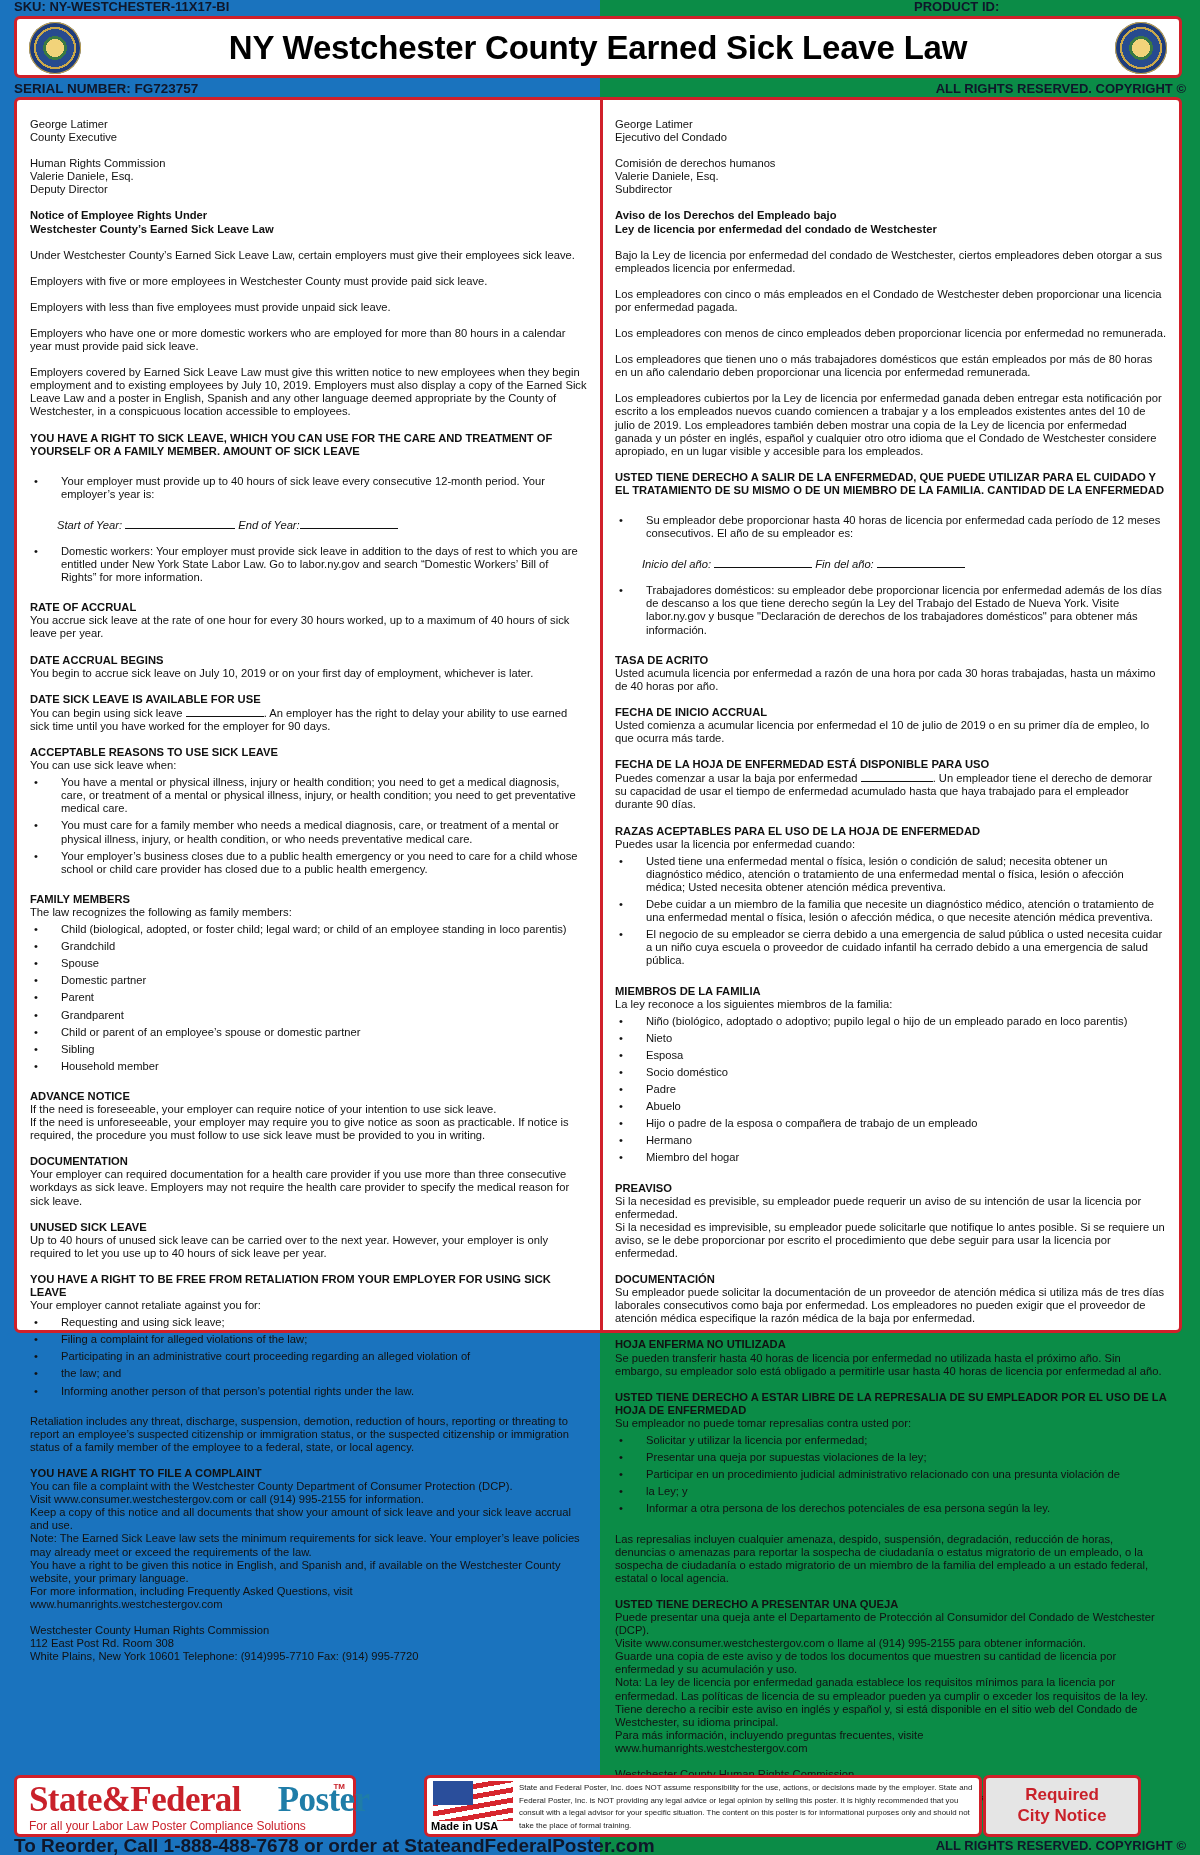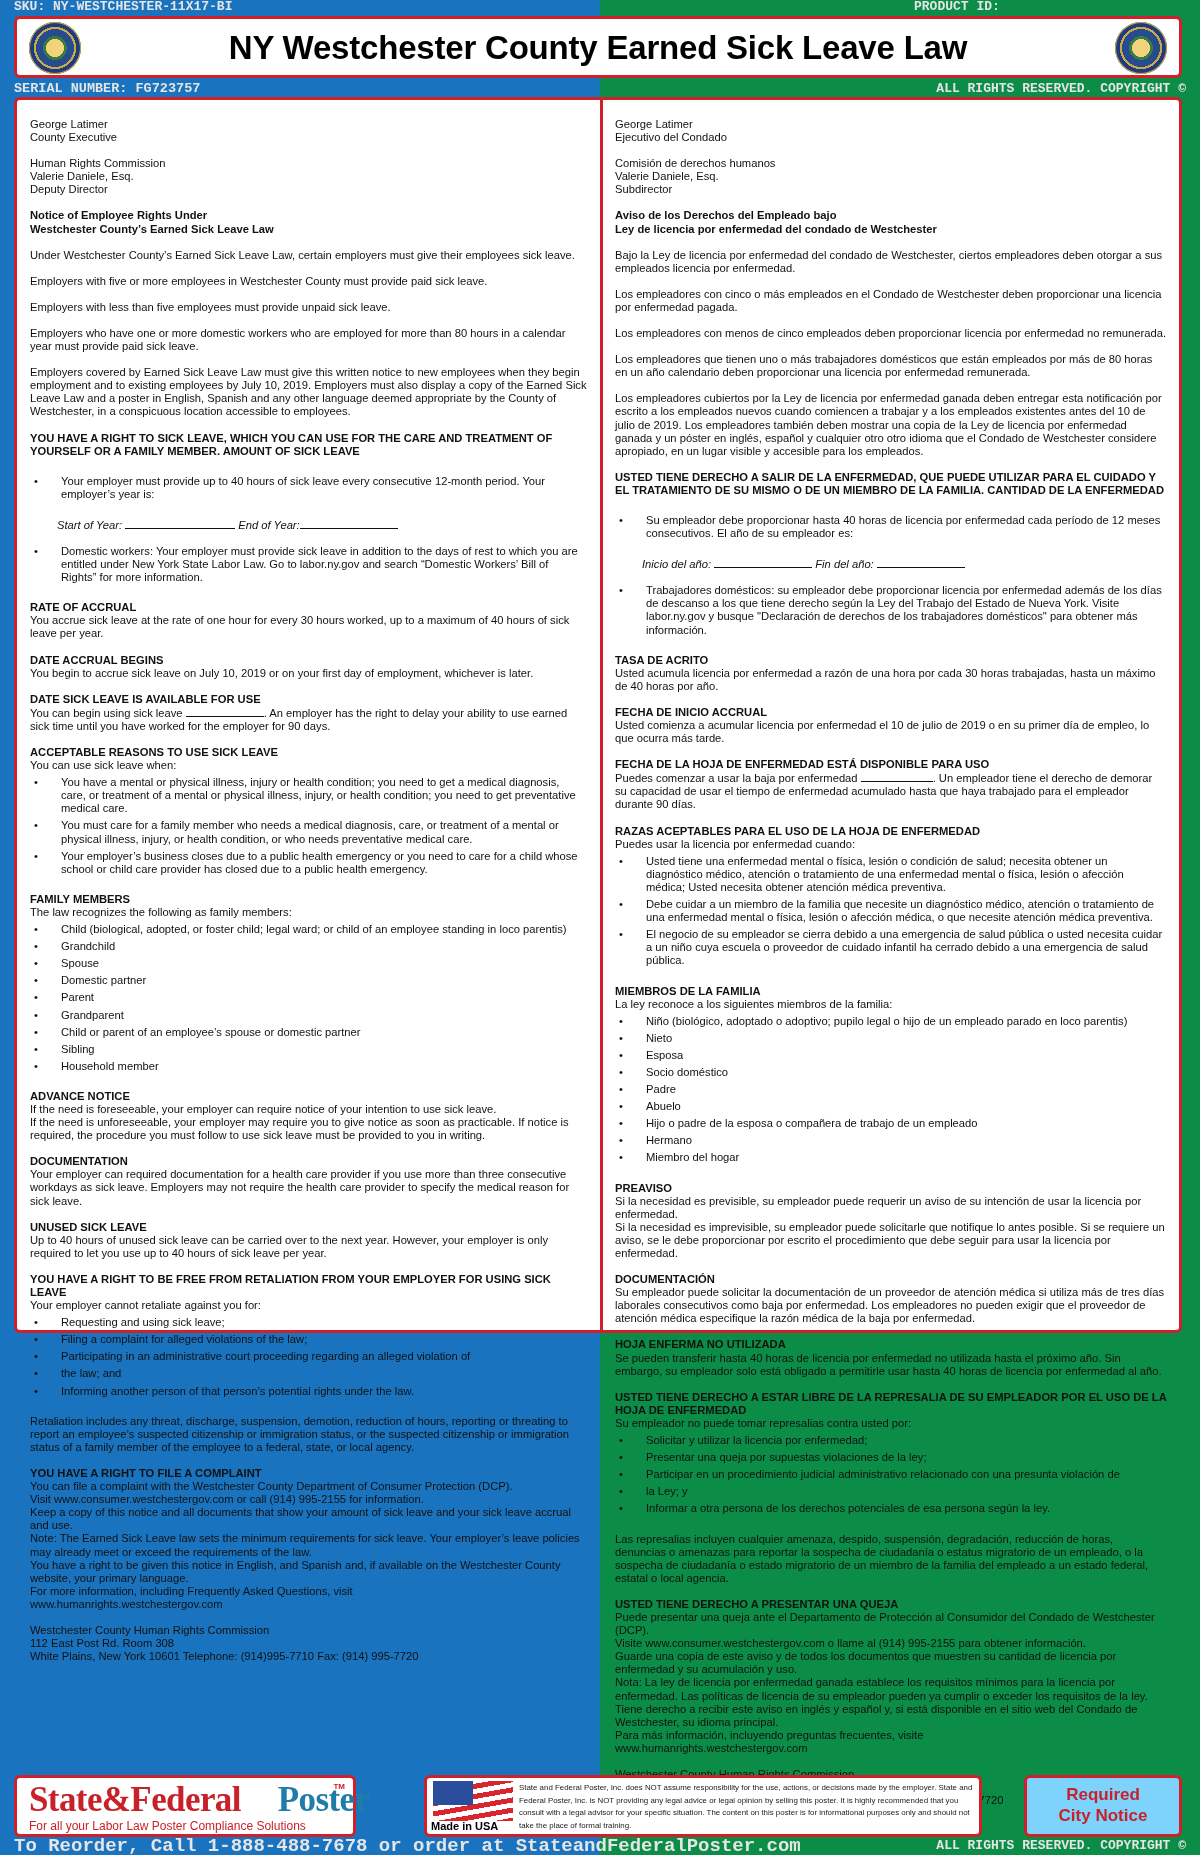--- a/index.html
+++ b/index.html
@@ -1,20 +1,20 @@
 <!DOCTYPE html>
 <html><head>
 <meta charset="utf-8">
 <style>
   html, body { margin:0; padding:0; }
   body { width:1200px; height:1855px; position:relative; overflow:hidden; font-family:"Liberation Sans", sans-serif; background:#1a73be; }
   .bg-left { position:absolute; left:0; top:0; width:600px; height:1855px; background:#1a73be; }
   .bg-right { position:absolute; left:600px; top:0; width:600px; height:1855px; background:#0b8c47; }
 
-  .strip { position:absolute; color:#e5e5e5; font-weight:bold; font-size:13px; line-height:14px;font-family:Liberation Mono, monospace; }
+  .strip { position:absolute; color:#0f172a; font-weight:bold; font-size:13px; line-height:14px; }
   .sku { left:14px; top:0; }
   .product-id { left:914px; top:0; }
   .serial { left:14px; top:82px; font-size:13.5px; }
   .rights-top { right:14px; top:82px; }
   .reorder { left:14px; top:1839px; font-size:19px; }
   .rights-bottom { right:14px; top:1839px; }
 
   .title-box { position:absolute; left:14px; top:16px; width:1168px; height:62px; background:#fff; border:3px solid #d0202a; border-radius:6px; box-sizing:border-box; }
   .title { position:absolute; left:0; right:0; top:10px; text-align:center; font-size:33px; font-weight:bold; color:#000; letter-spacing:-0.2px; }
   .seal { position:absolute; top:3px; width:52px; height:52px; border-radius:50%; background:radial-gradient(circle at 50% 50%, #f2d37a 0 9px, #3a7a43 9px 12px, #274b8f 12px 19px, #c9a74a 19px 21px, #1e3c7c 21px 26px); box-shadow:0 0 0 1px #c9a74a inset; }
@@ -41,21 +41,21 @@
   .logo-main .blue { color:#1f7da8;margin-left:37px; }
   .tm { position:absolute; right:8px; top:4px; font-size:8px; font-weight:bold; color:#c9212a; }
   .logo-sub { position:absolute; left:12px; top:41px; font-size:12px; color:#c9212a; white-space:nowrap; }
 
   .disclaimer-box { position:absolute; left:424px; top:1775px; width:558px; height:62px; background:#fff; border:3px solid #d0202a; border-radius:6px; box-sizing:border-box; }
   .flag { position:absolute; left:6px; top:3px; width:80px; height:40px; background:repeating-linear-gradient(170deg, #d7262e 0 5px, #fff 5px 10px); }
   .flag .canton { position:absolute; left:0; top:0; width:40px; height:24px; background:#2a4e9b; }
   .made-usa { position:absolute; left:4px; top:42px; font-size:11px; font-weight:bold; color:#000; }
   .disc-text { position:absolute; left:92px; top:4px; width:455px; font-size:7.9px; line-height:12.5px; color:#222; }
 
-  .required-box { position:absolute; left:1024px; top:1775px; width:158px; height:62px; background:#7dd3fc; border:3px solid #d0202a; border-radius:6px; box-sizing:border-box; text-align:center; color:#c9212a; font-weight:bold; font-size:17px; line-height:21px; padding-top:6px; }
+  .required-box { position:absolute; left:983px; top:1775px; width:158px; height:62px; background:#e5e5e5; border:3px solid #d0202a; border-radius:6px; box-sizing:border-box; text-align:center; color:#c9212a; font-weight:bold; font-size:17px; line-height:21px; padding-top:6px; }
 </style>
 </head>
 <body>
 
 <div class="bg-left"></div>
 <div class="bg-right"></div>
 
 <div class="strip sku">SKU: NY-WESTCHESTER-11X17-BI</div>
 <div class="strip product-id">PRODUCT ID:</div>
 

